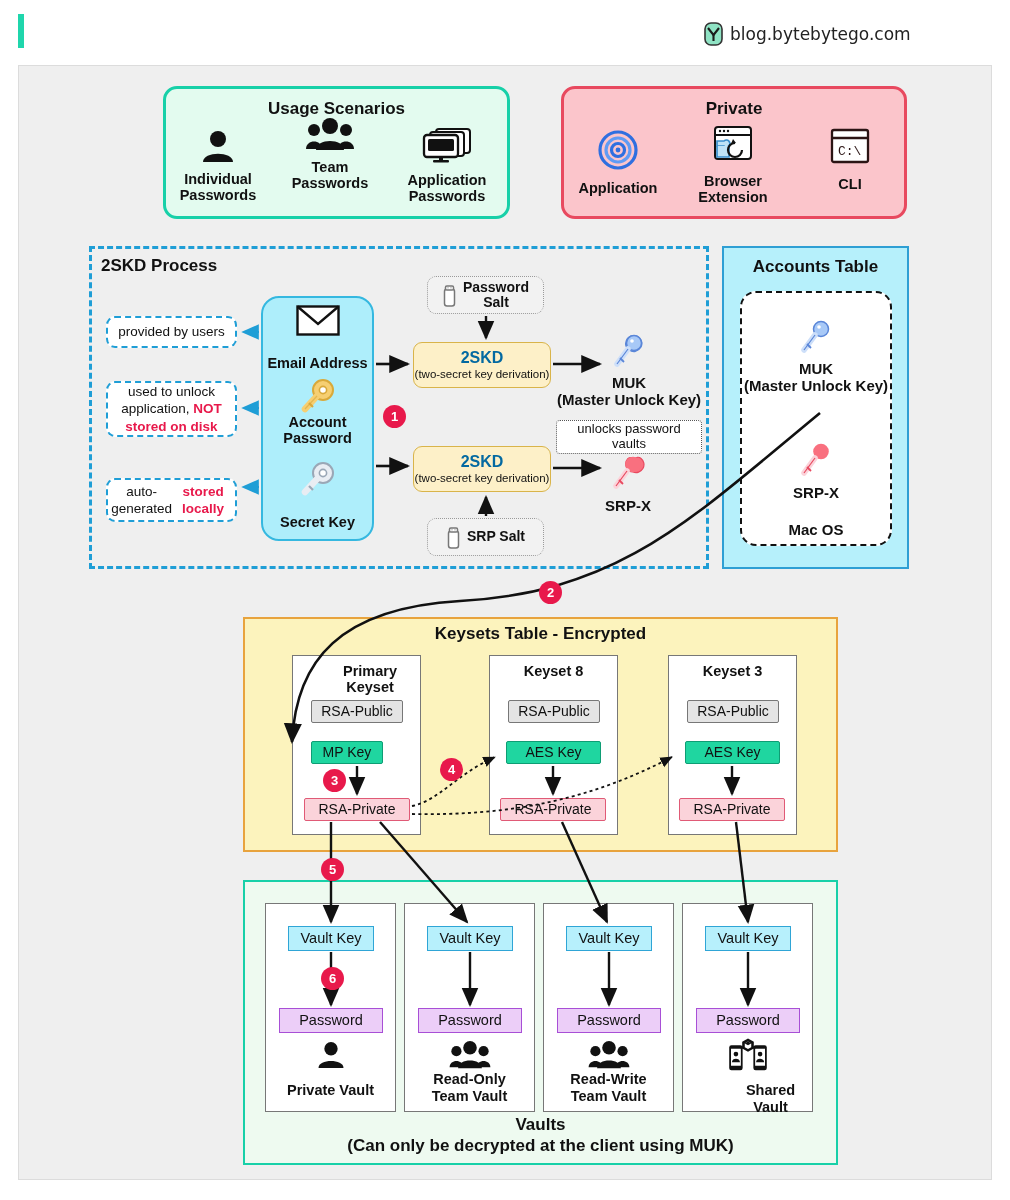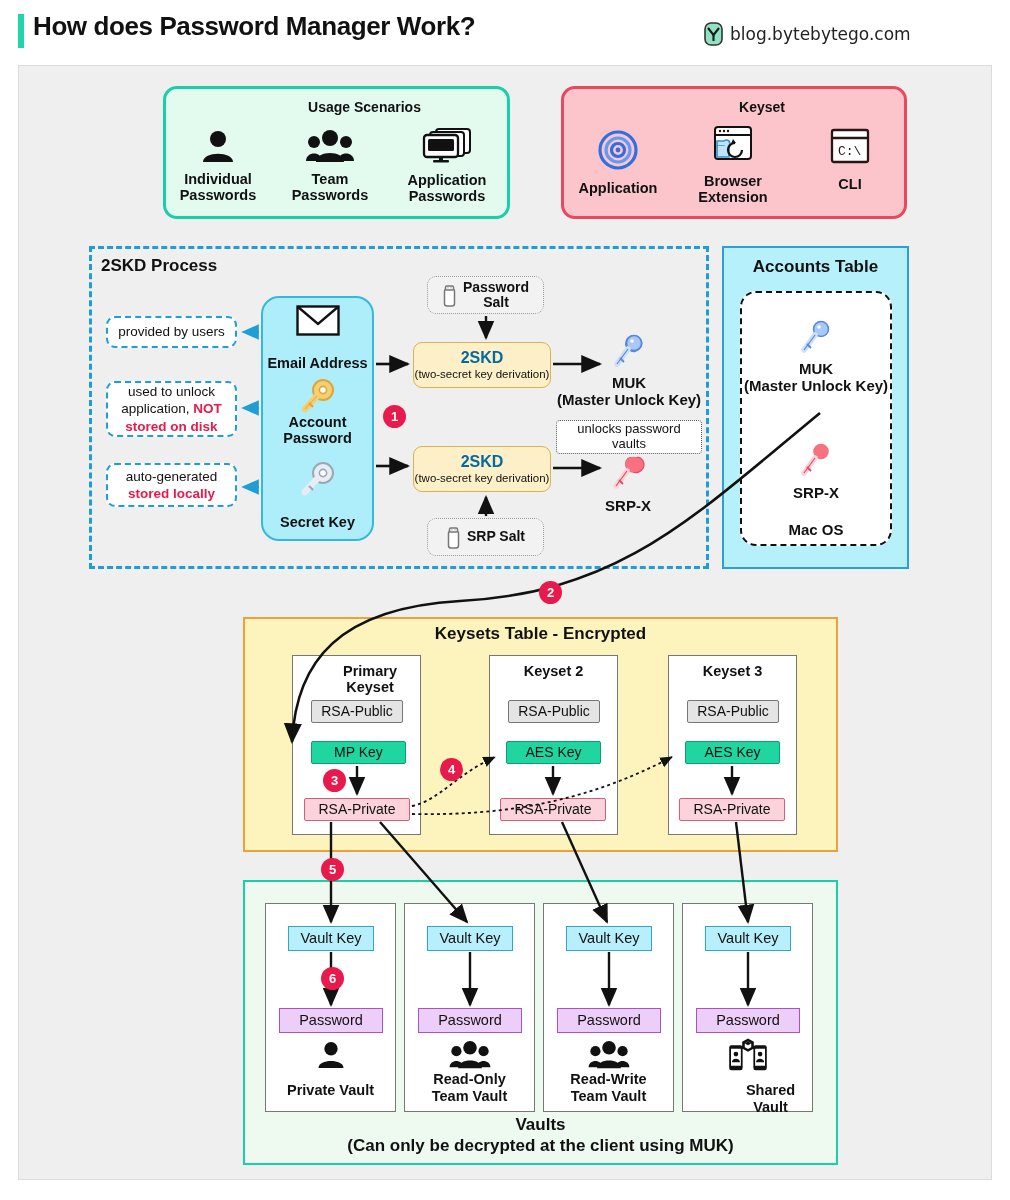--- a/index.html
+++ b/index.html
@@ -17,21 +17,21 @@
   #title-bar{left:18px;top:14px;width:6px;height:34px;background:#1fd6ac;}
   #page-title{left:33px;top:11px;font-size:26px;font-weight:bold;color:#111;letter-spacing:-0.4px;white-space:nowrap;}
   #brand{left:704px;top:22px;display:flex;align-items:center;gap:7px;}
   #brand-text{font-size:17px;color:#222;font-family:"DejaVu Sans",sans-serif;white-space:nowrap;}
 
   
   #canvas{left:18px;top:65px;width:974px;height:1115px;background:#efefef;border:1px solid #dcdcdc;}
 
   
   .panel{border-radius:14px;}
-  .panel-title{position:absolute;left:0;width:100%;text-align:center;font-weight:bold;font-size:14px;color:#111;padding-left:28px;}
+  .panel-title{position:absolute;left:0;width:100%;text-align:center;font-weight:bold;font-size:17px;color:#111;}
 
   .icon-col{position:absolute;text-align:center;}
   .icon-cap{font-size:14.5px;font-weight:bold;color:#111;line-height:1.12;margin-top:4px;}
 
   
   #skd{left:89px;top:246px;width:620px;height:323px;border:3px dashed #1f9ed6;background:transparent;}
   #skd-title{left:101px;top:256px;font-size:17px;font-weight:bold;color:#111;}
 
   .note{border:2px dashed #1f9ed6;border-radius:9px;background:#fff;
         font-size:13.5px;color:#111;text-align:center;line-height:1.28;
@@ -81,21 +81,20 @@
         background:#e8194b;color:#fff;font-size:13px;font-weight:bold;
         display:flex;align-items:center;justify-content:center;z-index:30;}
 
   svg.ov{position:absolute;left:0;top:0;width:1010px;height:1200px;pointer-events:none;z-index:5;}
 </style>
 </head>
 <body>
 
 <div class="abs" id="header">
   <div class="abs" id="title-bar"></div>
-  <div class="abs" id="page-title">How does Password Manager Work?</div>
   <div class="abs" id="brand">
     <svg width="19" height="24" viewBox="0 0 19 24">
       <rect x="1" y="1" width="17" height="22" rx="6" fill="#8fe3c4" stroke="#333" stroke-width="1.6"></rect>
       <path d="M4 6 L9.5 13 L15 6" stroke="#1b1b1b" stroke-width="2.1" fill="none"></path>
       <path d="M9.5 13 L9.5 19" stroke="#1b1b1b" stroke-width="2.1" fill="none"></path>
     </svg>
     <span id="brand-text">blog.bytebytego.com</span>
   </div>
 </div>
 
@@ -106,21 +105,21 @@
 </div>
 <div class="icon-col" style="left:168px;top:130px;width:100px;">
   <svg width="36" height="33" viewBox="0 0 36 33">
     <circle cx="18" cy="9" r="8" fill="#111"></circle>
     <path d="M3 32 C3 21 33 21 33 32 Z" fill="#111"></path>
   </svg>
   <div class="icon-cap">
     <span>Individual</span><br><span>Passwords</span>
   </div>
 </div>
-<div class="icon-col" style="left:280px;top:130px;width:100px;">
+<div class="icon-col" style="left:280px;top:118px;width:100px;">
   <svg width="48" height="33" viewBox="0 0 48 33">
     <circle cx="24" cy="8" r="8" fill="#111"></circle>
     <circle cx="8" cy="12" r="6" fill="#111"></circle>
     <circle cx="40" cy="12" r="6" fill="#111"></circle>
     <path d="M0 31 C0 21 16 21 16 31 Z" fill="#111"></path>
     <path d="M32 31 C32 21 48 21 48 31 Z" fill="#111"></path>
     <path d="M10 32 C10 20 38 20 38 32 Z" fill="#111"></path>
   </svg>
   <div class="icon-cap">
     <span>Team</span><br><span>Passwords</span>
@@ -134,21 +133,21 @@
     <rect x="6" y="11" width="26" height="12" rx="1.5" fill="#111"></rect>
     <rect x="17" y="29" width="4" height="4" fill="#111"></rect>
     <rect x="11" y="32" width="16" height="2.6" rx="1" fill="#111"></rect>
   </svg>
   <div class="icon-cap">
     <span>Application</span><br><span>Passwords</span>
   </div>
 </div>
 
 <div class="abs panel" id="clients" style="left:561px;top:86px;width:346px;height:133px;background:#fbc5cb;border:3px solid #e8495f;">
-  <div class="panel-title" style="top:10px;">Keyset</div>
+  <div class="panel-title" style="top:10px;">Private</div>
 </div>
 <div class="icon-col" style="left:570px;top:130px;width:96px;">
   <svg width="40" height="40" viewBox="0 0 40 40">
     <circle cx="20" cy="20" r="18" fill="none" stroke="#2f6fe0" stroke-width="3.2"></circle>
     <circle cx="20" cy="20" r="12" fill="none" stroke="#5f9bf5" stroke-width="3.2"></circle>
     <circle cx="20" cy="20" r="6.5" fill="none" stroke="#2f6fe0" stroke-width="3.2"></circle>
     <circle cx="20" cy="20" r="2.4" fill="#2f6fe0"></circle>
   </svg>
   <div class="icon-cap" style="margin-top:6px;">Application</div>
 </div>
@@ -181,21 +180,21 @@
 <div class="abs" id="skd-title">2SKD Process</div>
 
 <div class="abs note" style="left:106px;top:316px;width:131px;height:32px;">
   <span>provided by users</span>
 </div>
 <div class="abs note" style="left:106px;top:381px;width:131px;height:56px;flex-direction:column;">
   <span>used to unlock</span>
   <span><span>application, </span><span class="red">NOT</span></span>
   <span class="red">stored on disk</span>
 </div>
-<div class="abs note" style="left:106px;top:463px;width:131px;height:44px;flex-direction:column;">
+<div class="abs note" style="left:106px;top:478px;width:131px;height:44px;flex-direction:row;">
   <span>auto-generated</span>
   <span class="red">stored locally</span>
 </div>
 
 <div class="abs" id="inputs-box"></div>
 <div class="abs" style="left:261px;top:305px;width:113px;text-align:center;">
   <svg width="44" height="31" viewBox="0 0 44 31">
     <rect x="1.5" y="1.5" width="41" height="28" fill="#fff" stroke="#111" stroke-width="2.4"></rect>
     <path d="M1.5 1.5 L22 19 L42.5 1.5" fill="none" stroke="#111" stroke-width="2.4"></path>
   </svg>
@@ -308,25 +307,25 @@
   <div style="font-size:15px;font-weight:bold;color:#111;margin-top:3px;">SRP-X</div>
 </div>
 <div class="abs" style="left:740px;top:521px;width:152px;text-align:center;font-size:15px;font-weight:bold;color:#111;">Mac OS</div>
 
 <div class="abs" id="keysets"></div>
 <div class="abs" id="keysets-title">Keysets Table - Encrypted</div>
 
 <div class="abs keyset" style="left:292px;"></div>
 <div class="abs ks-title" style="left:292px;padding-left:27px;">Primary Keyset</div>
 <div class="abs chip pub" style="left:311px;top:700px;width:92px;">RSA-Public</div>
-<div class="abs chip mp" style="left:311px;top:741px;width:95px;">MP Key</div>
+<div class="abs chip mp" style="left:311px;top:741px;width:72px;">MP Key</div>
 <div class="abs chip priv" style="left:304px;top:798px;width:106px;">RSA-Private</div>
 
 <div class="abs keyset" style="left:489px;"></div>
-<div class="abs ks-title" style="left:489px;">Keyset 2</div>
+<div class="abs ks-title" style="left:489px;">Keyset 8</div>
 <div class="abs chip pub" style="left:508px;top:700px;width:92px;">RSA-Public</div>
 <div class="abs chip mp" style="left:506px;top:741px;width:95px;">AES Key</div>
 <div class="abs chip priv" style="left:500px;top:798px;width:106px;">RSA-Private</div>
 
 <div class="abs keyset" style="left:668px;"></div>
 <div class="abs ks-title" style="left:668px;">Keyset 3</div>
 <div class="abs chip pub" style="left:687px;top:700px;width:92px;">RSA-Public</div>
 <div class="abs chip mp" style="left:685px;top:741px;width:95px;">AES Key</div>
 <div class="abs chip priv" style="left:679px;top:798px;width:106px;">RSA-Private</div>
 

